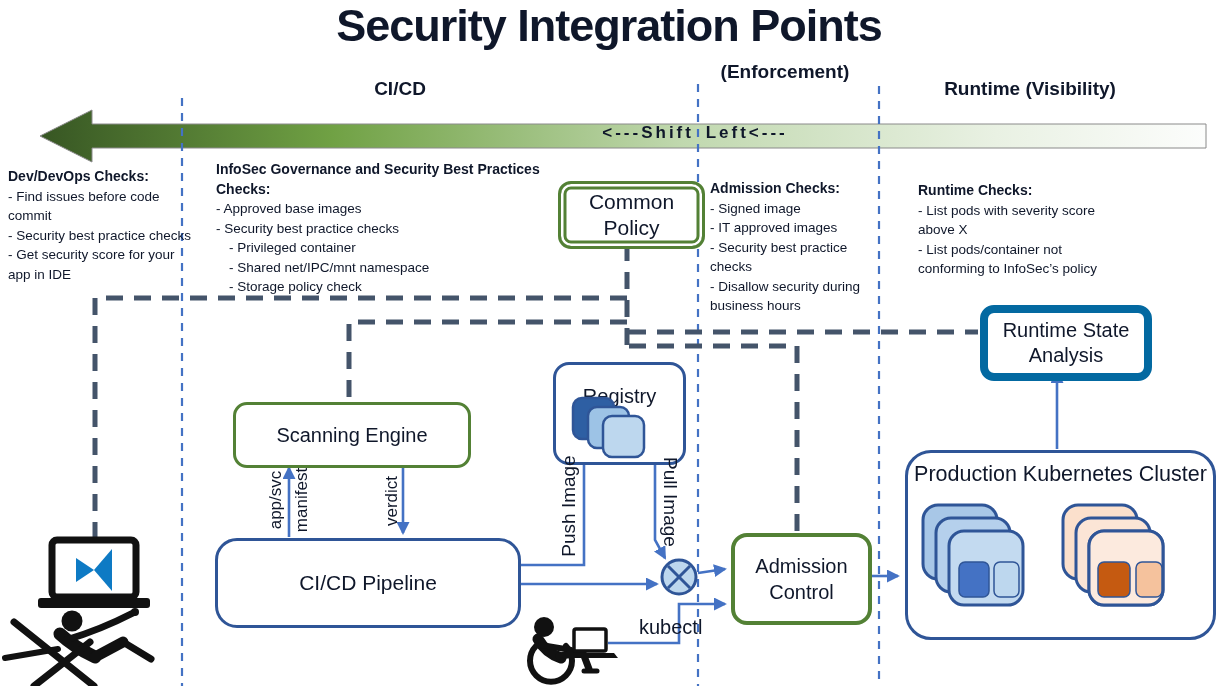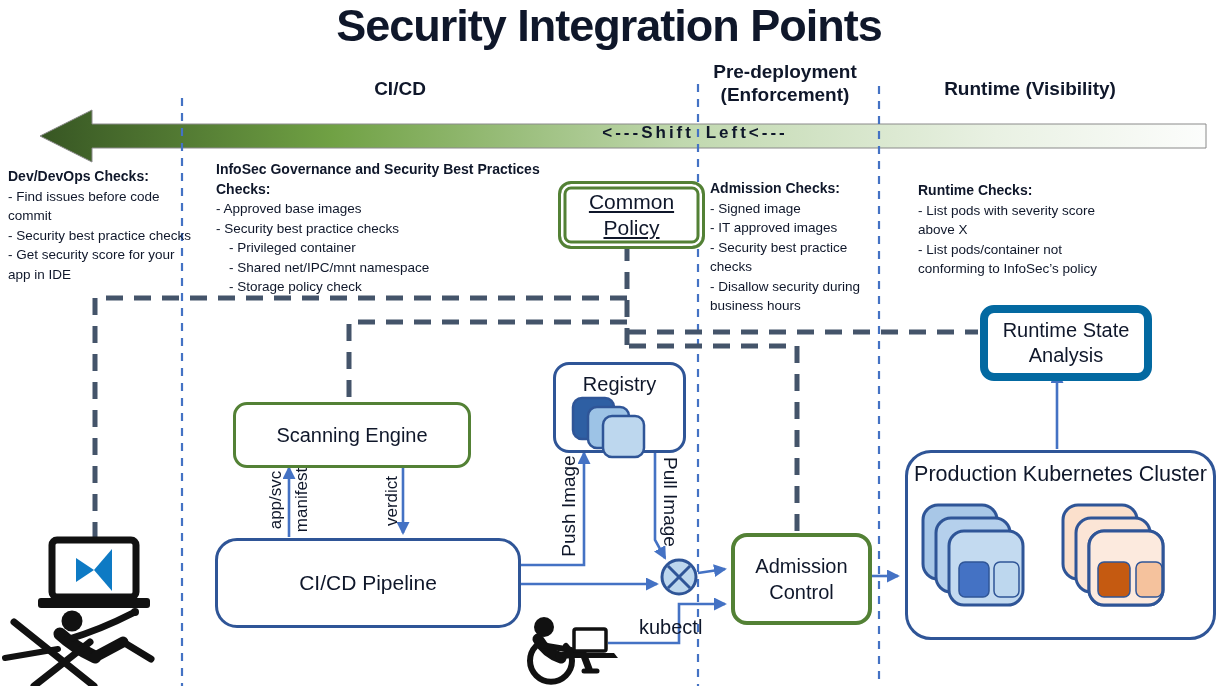--- a/index.html
+++ b/index.html
@@ -26,25 +26,25 @@
   .ctitle{font-weight:bold;font-size:14px;}
   .ind{padding-left:13px;}
   #dev-block{left:8px;top:167px;width:186px;}
   #infosec-block{left:216px;top:160px;width:372px;}
   #admission-block{left:710px;top:179px;width:162px;}
   #runtime-block{left:918px;top:181px;width:203px;}
 
   .box{z-index:2;background:#ffffff;display:flex;align-items:center;justify-content:center;
        text-align:center;font-size:20px;line-height:26px;}
   #box-common{left:558px;top:181px;width:141px;height:62px;border:3px solid #538135;border-radius:13px;
-       box-shadow:inset 0 0 0 2.5px #ffffff, inset 0 0 0 5.5px #538135;font-size:21px;text-decoration:underline;}
+       box-shadow:inset 0 0 0 2.5px #ffffff, inset 0 0 0 5.5px #538135;font-size:21px;}
   #box-scan{left:233px;top:402px;width:232px;height:60px;border:3.5px solid #538135;border-radius:14px;}
   #box-pipe{left:215px;top:538px;width:300px;height:84px;border:3.5px solid #2f5597;border-radius:22px;font-size:21px;}
   #box-registry{left:553px;top:362px;width:127px;height:85px;border:3.5px solid #2f5597;border-radius:16px;
-       align-items:flex-start;padding-top:0px;}
+       align-items:flex-start;padding-top:12px;}
   #box-registry .lbl{margin-top:6px;}
   #box-admission{left:731px;top:533px;width:133px;height:84px;border:4px solid #538135;border-radius:16px;}
   #box-rsa{left:980px;top:305px;width:156px;height:60px;border:8px solid #0369a1;border-radius:14px;line-height:25px;text-align:center;}
   #box-cluster{left:905px;top:450px;width:305px;height:184px;border:3.5px solid #2f5597;border-radius:26px;
        align-items:flex-start;font-size:21.5px;}
   #box-cluster .lbl{margin-top:8px;}
 
   .rot{position:absolute;z-index:2;white-space:nowrap;font-size:17px;
        transform:translate(-50%,-50%) rotate(-90deg);}
   .rot90{transform:translate(-50%,-50%) rotate(90deg);}
@@ -98,21 +98,20 @@
       <path d="M608,643 L679,643 L679,604 L725,604" marker-end="url(#arr)"></path>
       <path d="M867,576 L898,576" marker-end="url(#arr)"></path>
       <path d="M1057,449 L1057,372" marker-end="url(#arr)"></path>
     </g>
   </svg>
 
   <div id="title" class="abs">Security Integration Points</div>
 
   <div id="ph-cicd" class="abs phase">CI/CD</div>
   <div id="ph-pre" class="abs phase">
-    <div>Pre-deployment</div>
     <div>(Enforcement)</div>
   </div>
   <div id="ph-run" class="abs phase">Runtime (Visibility)</div>
 
   <div id="shift-label" class="abs">&lt;---Shift Left&lt;---</div>
 
   <div id="dev-block" class="abs cblock">
     <div class="ctitle">Dev/DevOps Checks:</div>
     <div>- Find issues before code commit</div>
     <div>- Security best practice checks</div>

